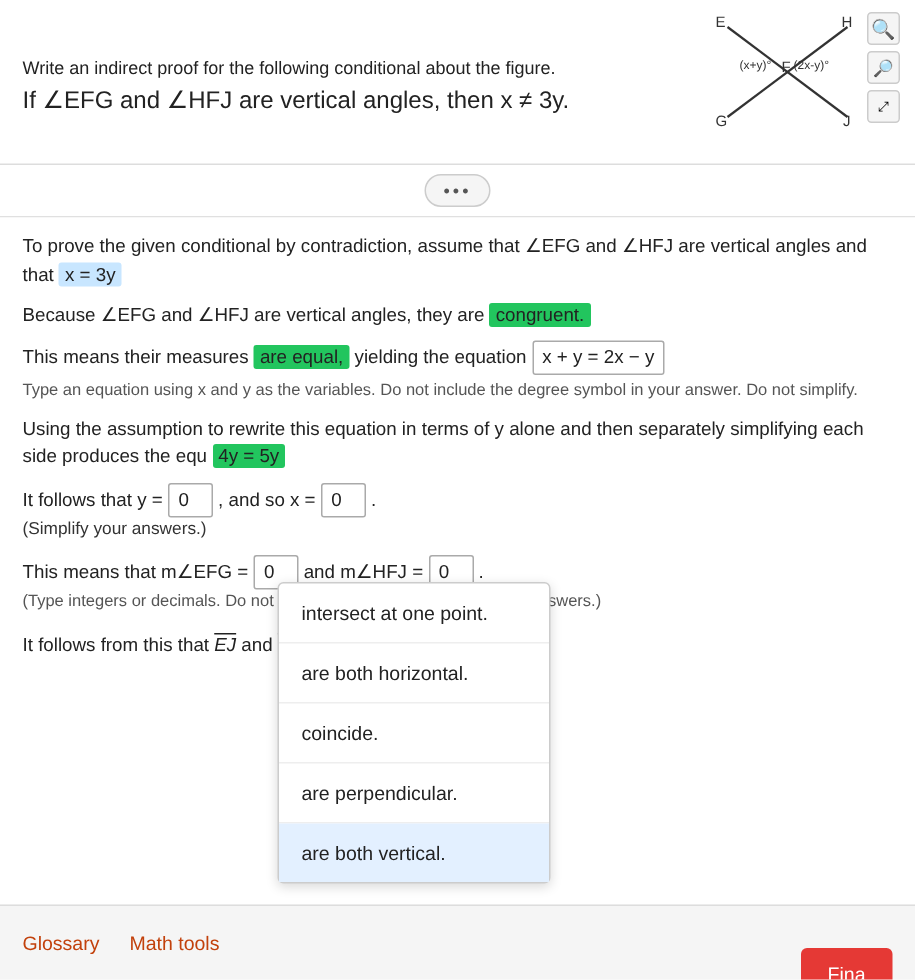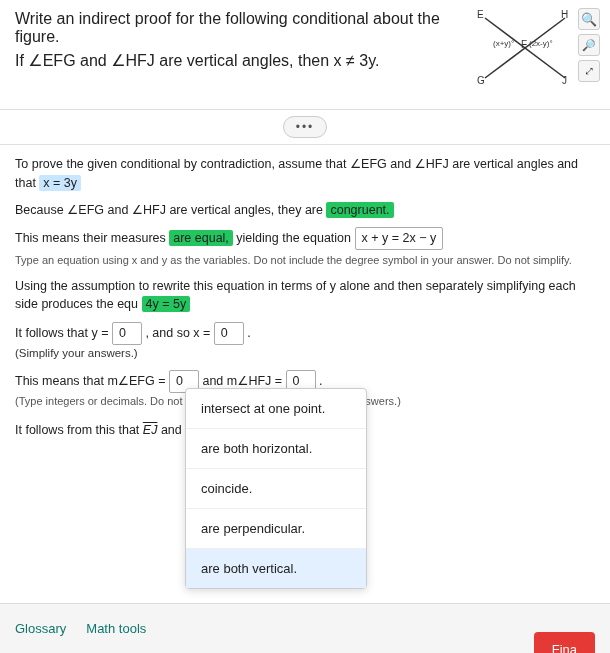--- a/index.html
+++ b/index.html
@@ -22,23 +22,24 @@
     }
     
     .problem-section {
       background: white;
       padding: 10px 15px;
       border-bottom: 1px solid #ddd;
       position: relative;
       min-height: 110px;
     }
     .problem-text {
-      font-size: 16px;
+      font-size: 12px;
       color: #222;
       margin-bottom: 5px;
+      margin-top: 28px;
     }
     .problem-condition {
       font-size: 16px;
       color: #222;
       margin-bottom: 5px;
     }
     .diagram-area {
       position: absolute;
       top: 8px;
       right: 10px;
@@ -175,21 +176,21 @@
       justify-content: space-between;
       padding: 0 15px;
     }
     .bottom-left {
       display: flex;
       gap: 20px;
       align-items: center;
     }
     .bottom-link {
       font-size: 13px;
-      color: #0f766e;
+      color: #c2410c;
       cursor: pointer;
       font-weight: 500;
     }
     .bottom-right {
       display: flex;
       gap: 10px;
       align-items: center;
     }
     .clear-all-btn {
       border: 1px solid #999;

